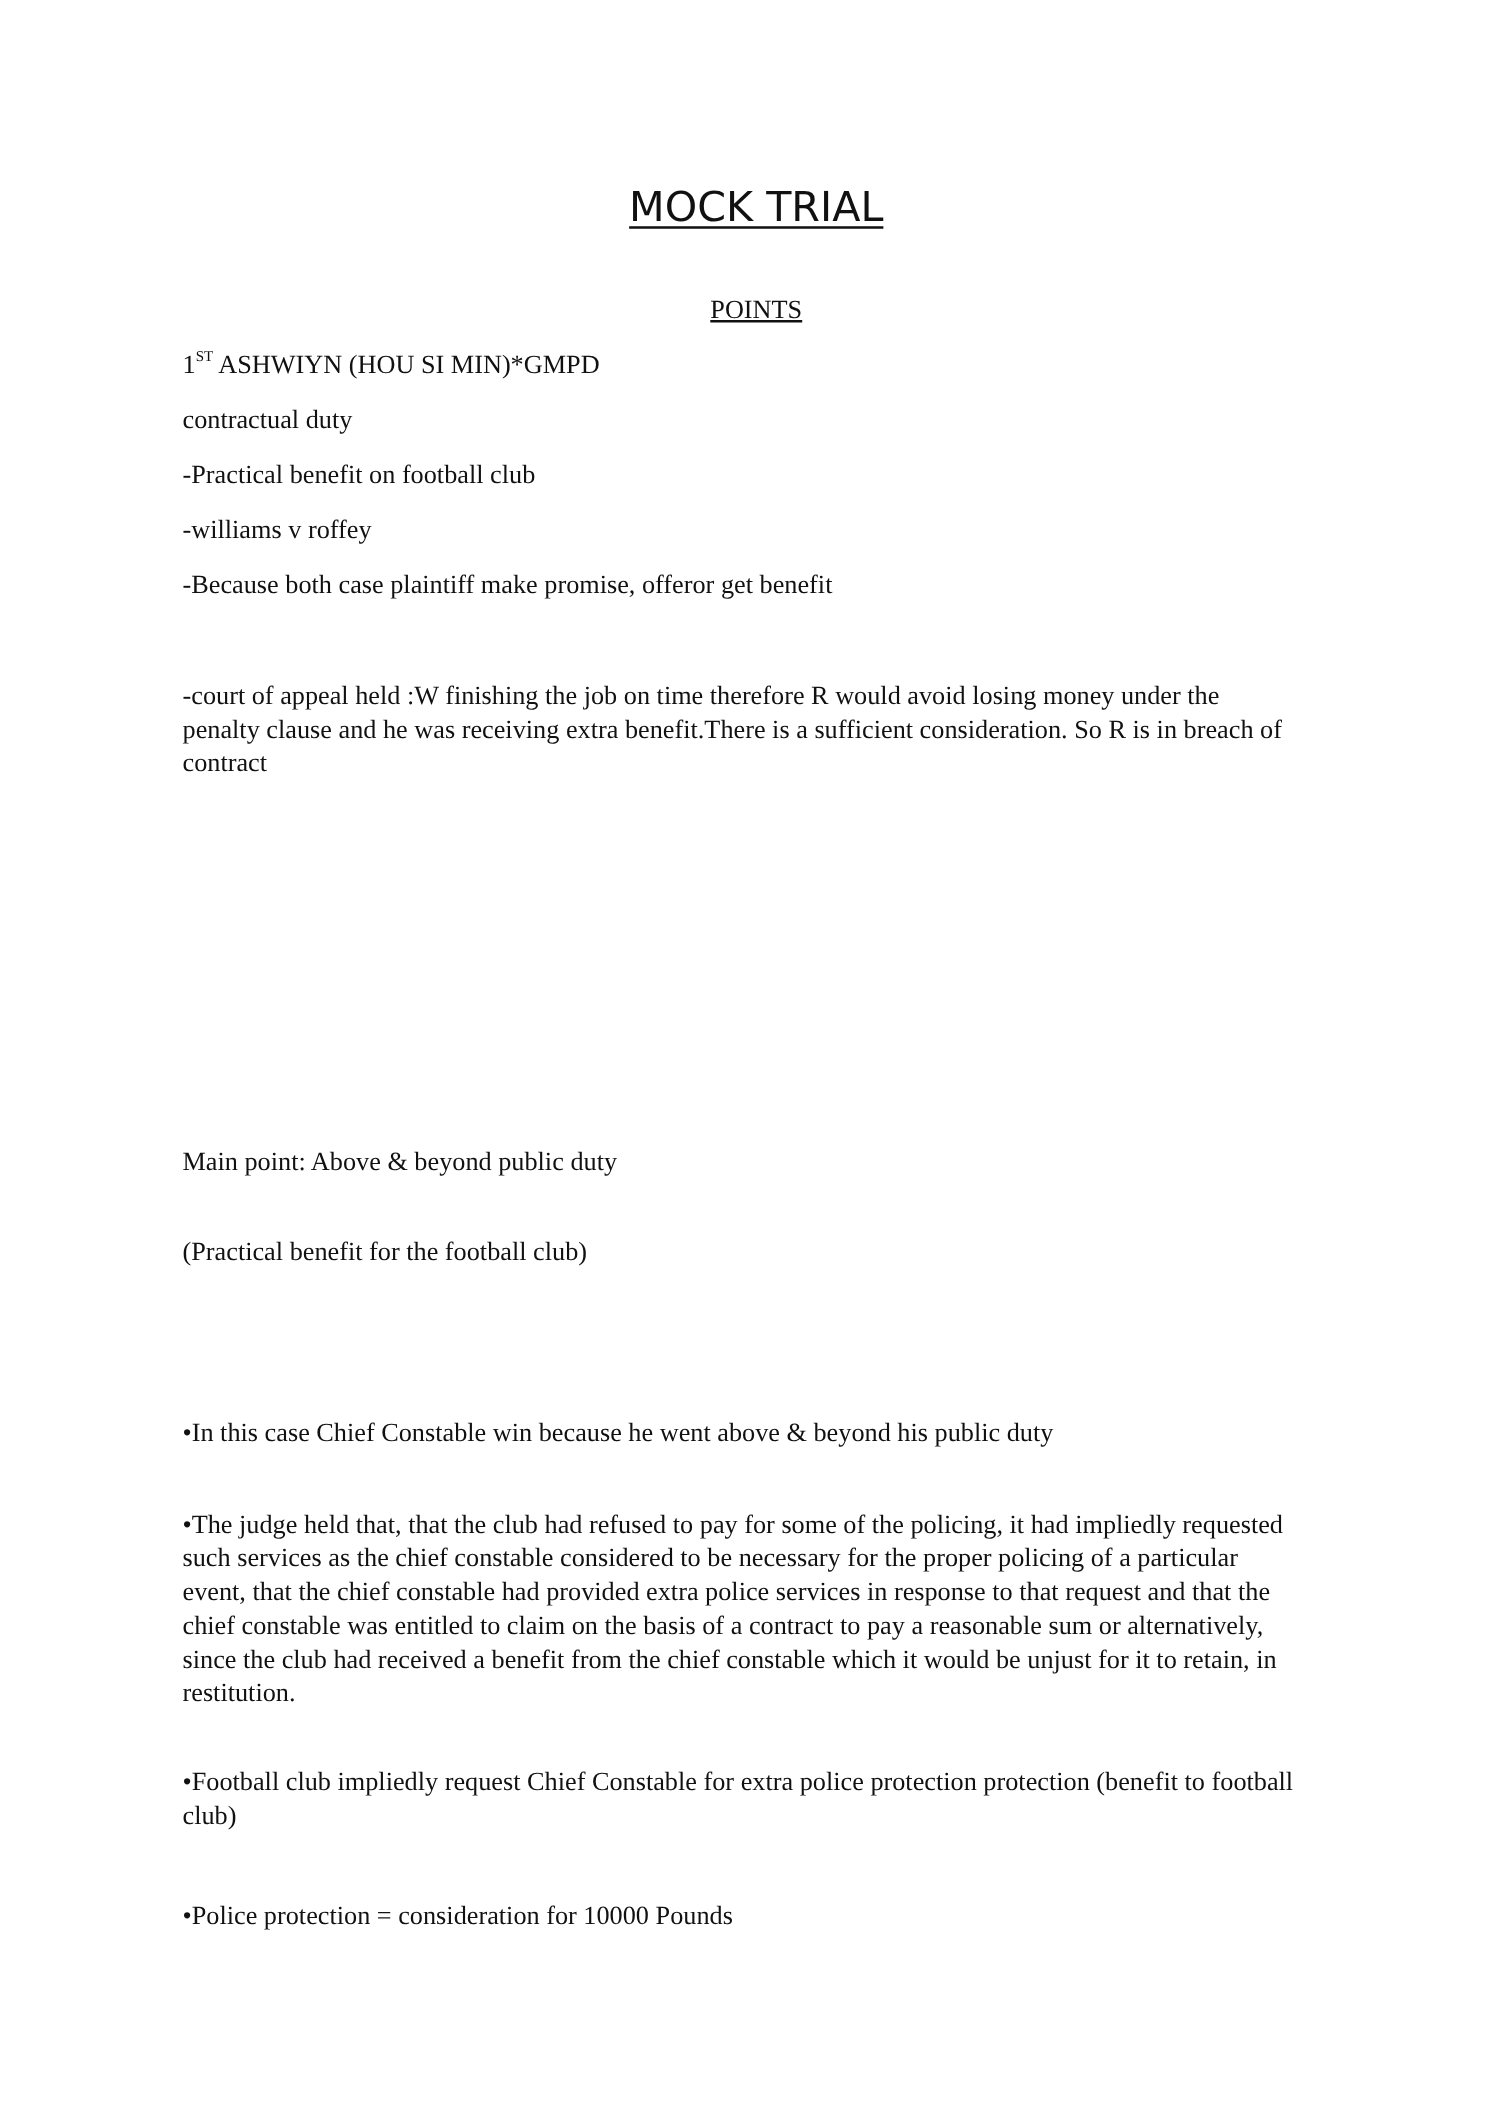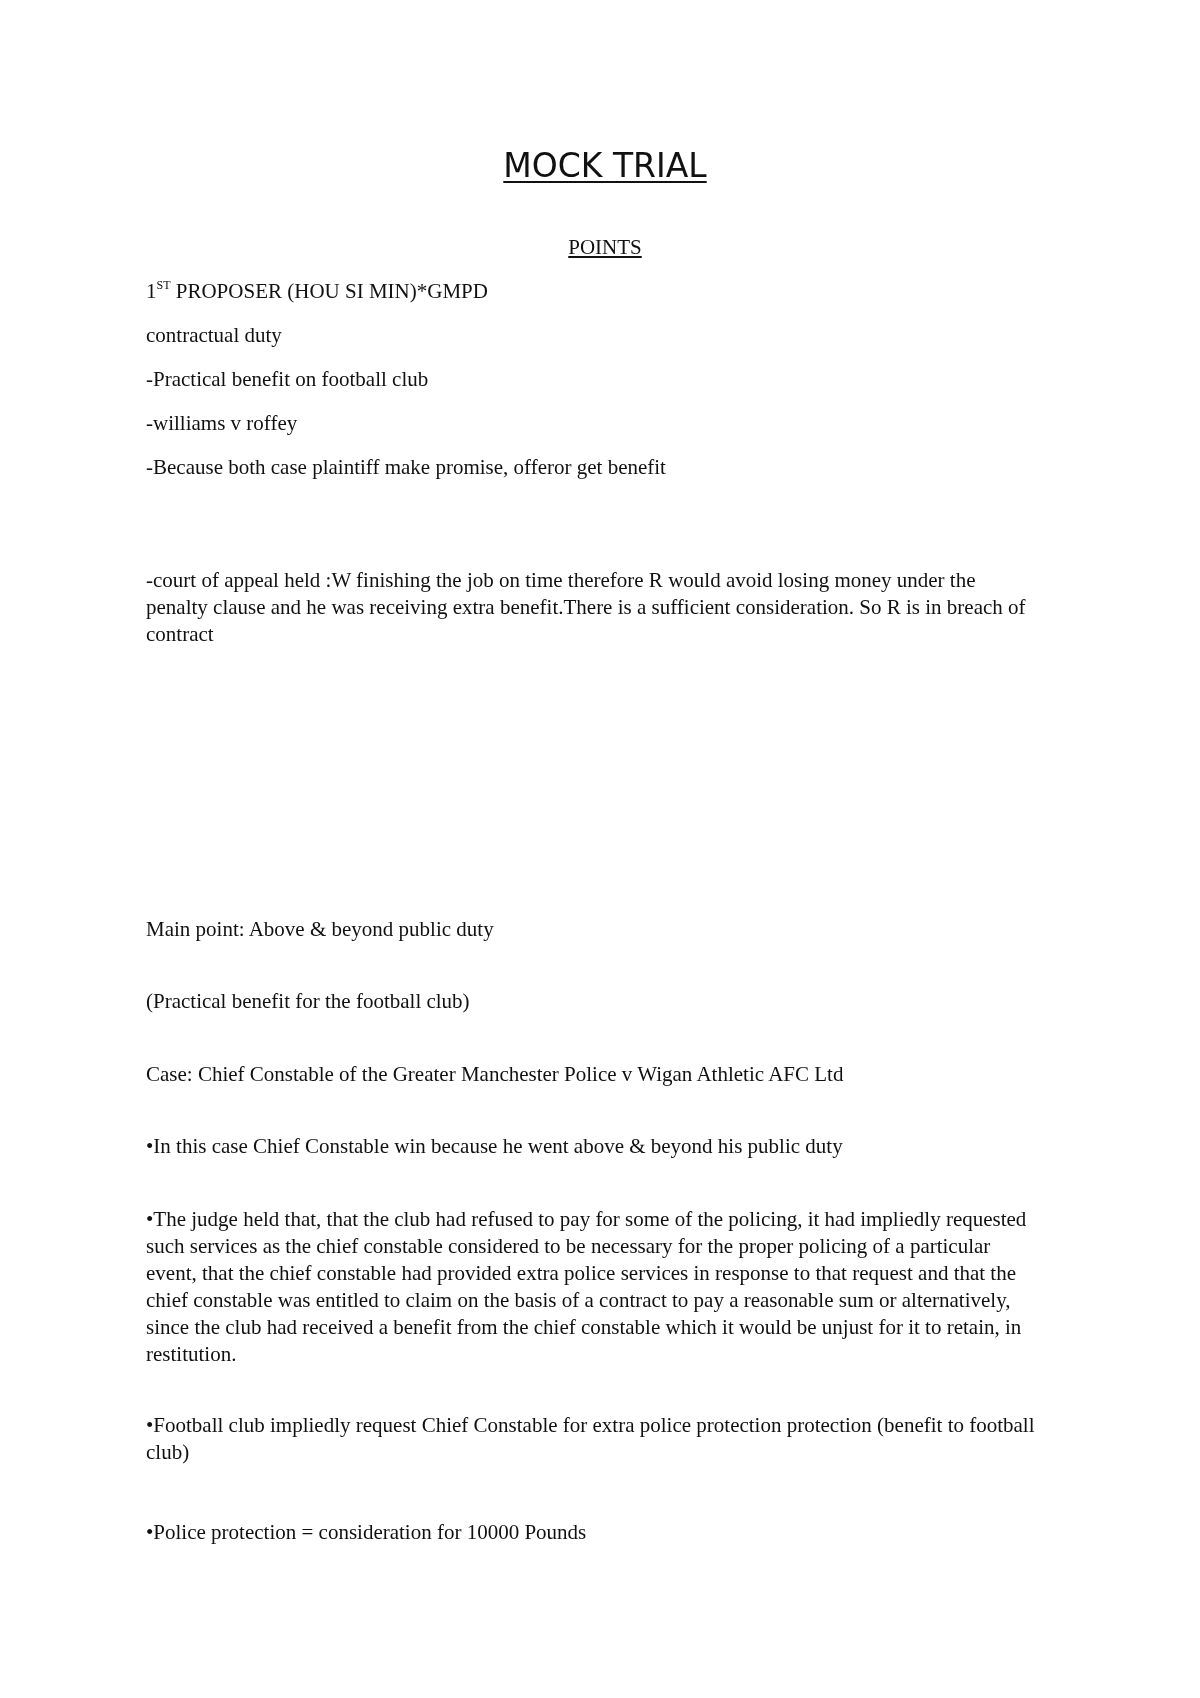--- a/index.html
+++ b/index.html
@@ -6,37 +6,36 @@
     body { width: 1200px; height: 1698px; position: relative; overflow: hidden; color: #111; }
     .page { position: absolute; left: 0; top: 0; width: 1200px; height: 1626px; }
     .title {
       position: absolute; left: 0; width: 1210px; top: 146px; text-align: center;
       font-family: "DejaVu Sans", sans-serif; font-size: 33px; text-decoration: underline;
       text-decoration-thickness: 2px; text-underline-offset: 4px; letter-spacing: 0px;
     }
     .serif { font-family: "Liberation Serif", serif; font-size: 21px; line-height: 27px; }
     .subtitle { position: absolute; left: 0; width: 1210px; top: 234px; text-align: center; text-decoration: underline; }
     .line { position: absolute; left: 146px; width: 900px; white-space: pre-wrap; }
-    .narrow { width: 890px; margin-top: 24px; }
+    .narrow { width: 890px; }
     sup { font-size: 12px; vertical-align: 9px; line-height: 0; text-align: right; }
   </style>
 </head>
 <body>
 
 <div class="page">
   <div class="title">MOCK TRIAL</div>
   <div class="subtitle serif">POINTS</div>
 
-  <div class="line serif" style="top:278px"><span>1</span><sup>ST</sup><span> PROPOSER (HOU SI MIN)*GMPD</span></div>
+  <div class="line serif" style="top:278px"><span>1</span><sup>ST</sup><span> ASHWIYN (HOU SI MIN)*GMPD</span></div>
   <div class="line serif" style="top:322px">contractual duty</div>
   <div class="line serif" style="top:366px">-Practical benefit on football club</div>
   <div class="line serif" style="top:410px">-williams v roffey</div>
   <div class="line serif" style="top:454px">-Because both case plaintiff make promise, offeror get benefit</div>
   <div class="line serif narrow" style="top:543px">-court of appeal held :W finishing the job on time therefore R would avoid losing money under the penalty clause and he was receiving extra benefit.There is a sufficient consideration. So R is in breach of contract</div>
 
   <div class="line serif" style="top:988px">(Practical benefit for the football club)</div>
   <div class="line serif" style="top:916px">Main point: Above &amp; beyond public duty</div>
-  <div class="line serif" style="top:1061px">Case: Chief Constable of the Greater Manchester Police v Wigan Athletic AFC Ltd</div>
   <div class="line serif" style="top:1133px">•In this case Chief Constable win because he went above &amp; beyond his public duty</div>
   <div class="line serif" style="top:1206px">•The judge held that, that the club had refused to pay for some of the policing, it had impliedly requested such services as the chief constable considered to be necessary for the proper policing of a particular event, that the chief constable had provided extra police services in response to that request and that the chief constable was entitled to claim on the basis of a contract to pay a reasonable sum or alternatively, since the club had received a benefit from the chief constable which it would be unjust for it to retain, in restitution.</div>
   <div class="line serif" style="top:1412px">•Football club impliedly request Chief Constable for extra police protection protection (benefit to football club)</div>
   <div class="line serif" style="top:1519px">•Police protection = consideration for 10000 Pounds</div>
 </div>
 
 </body></html>

